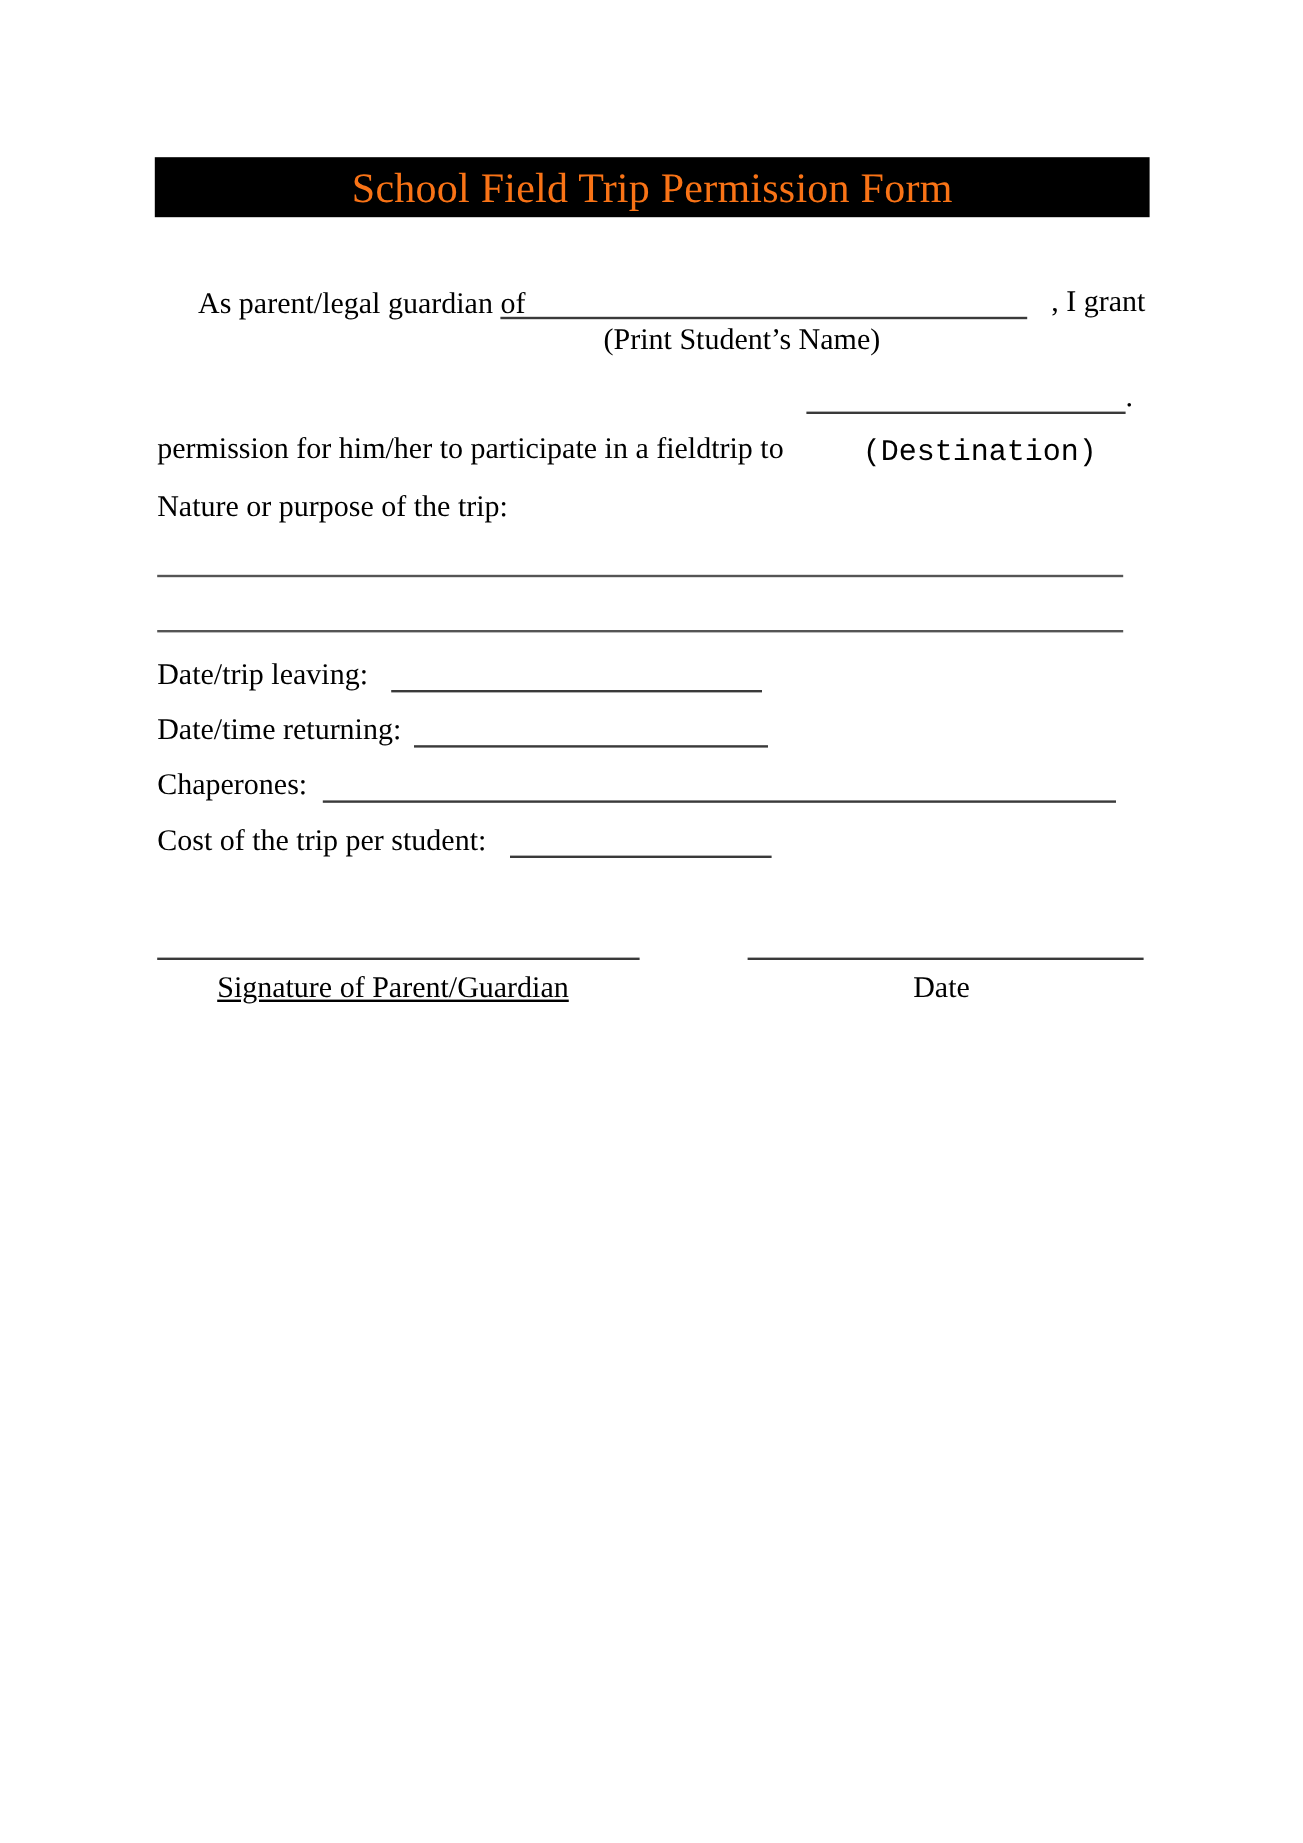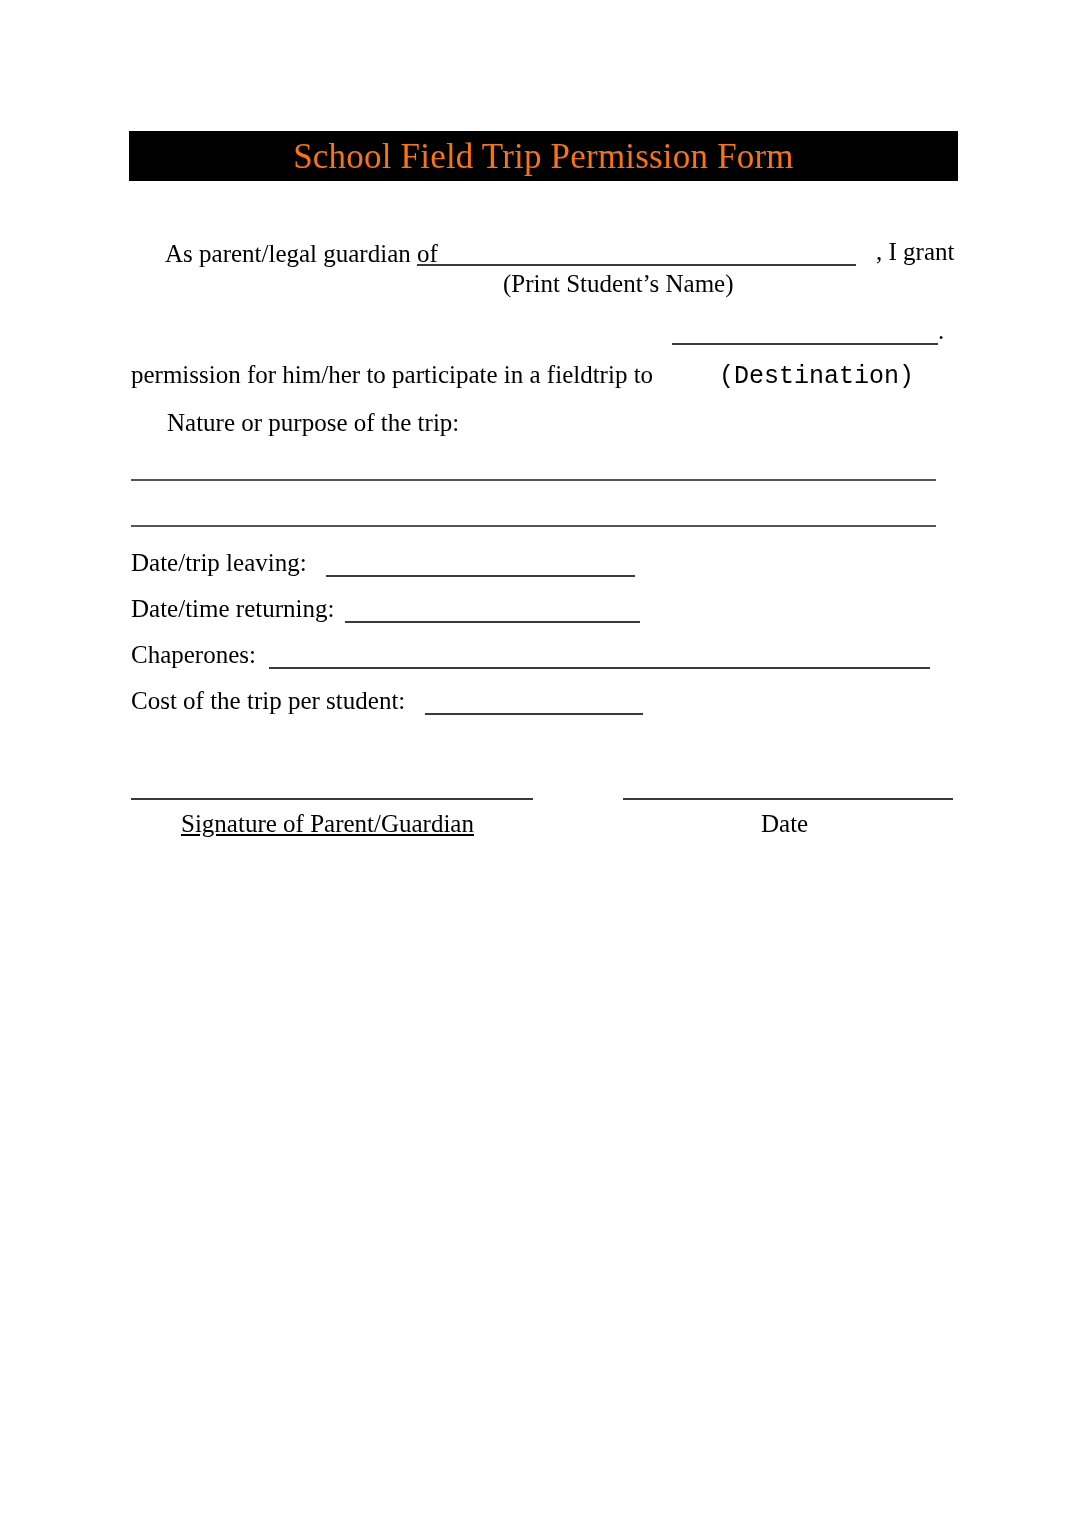--- a/index.html
+++ b/index.html
@@ -78,21 +78,21 @@
   <span class="txt" style="left:856px; top:237px;margin-left:20px;">, I grant</span>
 
   <span class="centered-note" style="left:503px; top:269px;">(Print Student’s Name)</span>
 
   <span class="txt" style="left:131px; top:316px;margin-top:44px;">permission for him/her to participate in a fieldtrip to</span>
   <div class="rule" style="left:672px; top:343px; width:266px;"></div>
   <span class="txt" style="left:938px; top:316px;">.</span>
 
   <span class="centered-note" style="left:719px; top:362px;font-family:Liberation Mono, monospace;">(Destination)</span>
 
-  <span class="txt" style="left:131px; top:408px;margin-left:36px;">Nature or purpose of the trip:</span>
+  <span class="txt" style="left:131px; top:408px;">Nature or purpose of the trip:</span>
   <div class="rule-thin" style="left:131px; top:479px; width:805px;"></div>
   <div class="rule-thin" style="left:131px; top:525px; width:805px;"></div>
 
   <span class="txt" style="left:131px; top:548px;">Date/trip leaving:</span>
   <div class="rule" style="left:326px; top:575px; width:309px;"></div>
 
   <span class="txt" style="left:131px; top:594px;">Date/time returning:</span>
   <div class="rule" style="left:345px; top:621px; width:295px;"></div>
 
   <span class="txt" style="left:131px; top:640px;">Chaperones:</span>

